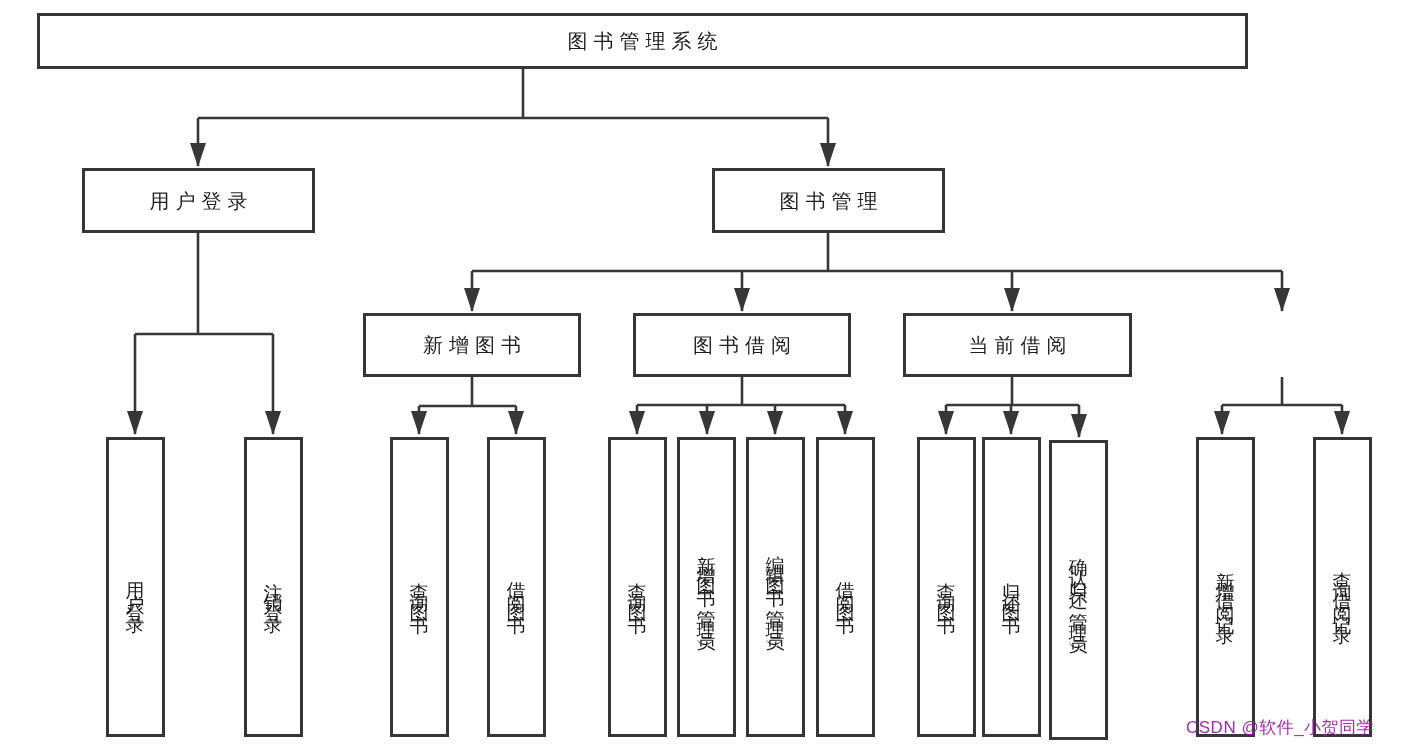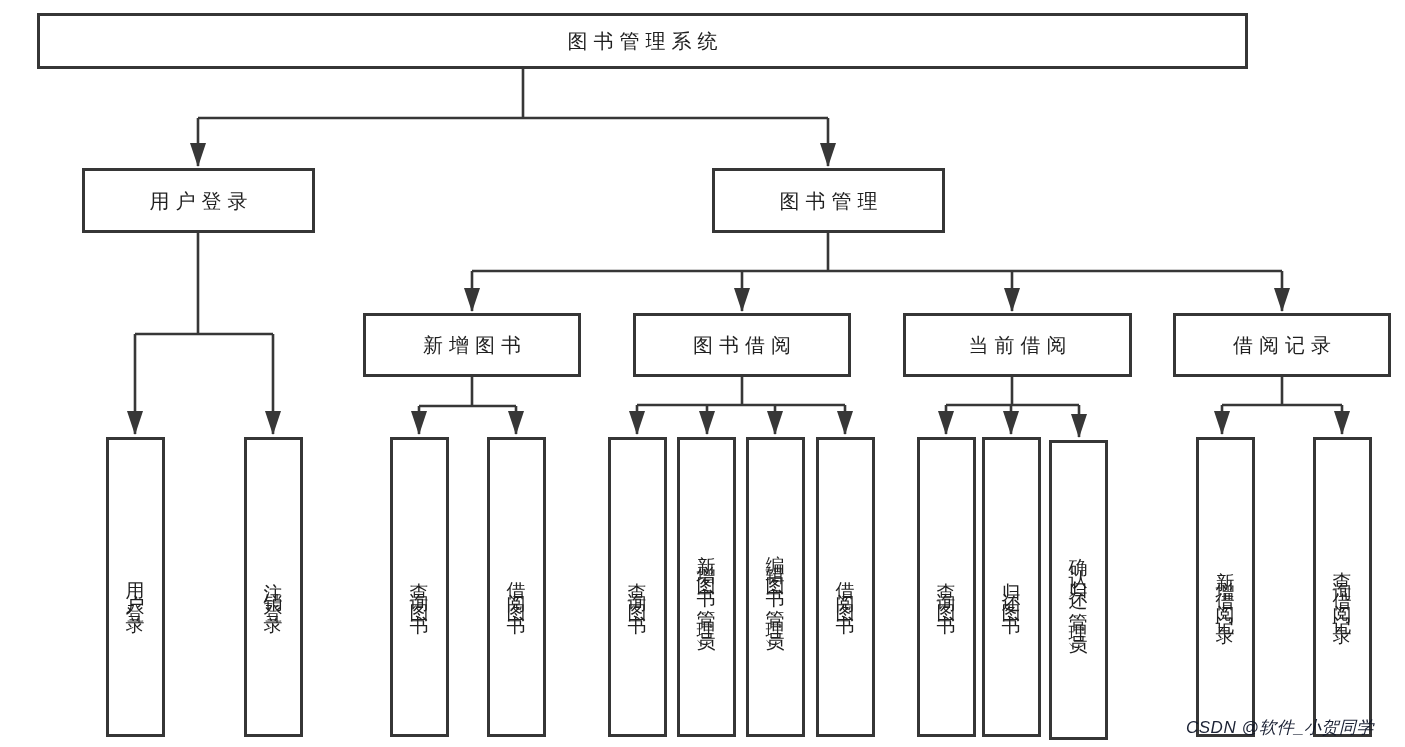--- a/index.html
+++ b/index.html
@@ -15,23 +15,22 @@
     line-height:1;
   }
   .hbox { font-size:20px; letter-spacing:6px; padding-left:6px; }
   .vbox {
     top:437px; width:59px; height:300px;
     writing-mode:vertical-rl; font-size:19px; letter-spacing:11px;
     padding-top:4px;
   }
   .watermark {
     position:absolute; left:1186px; top:716px; z-index:6;
-    font-size:17px; letter-spacing:0.5px; color:#0f172a; opacity:0.95;
+    font-size:17px; letter-spacing:0.5px; color:#a21caf; opacity:0.95;
     white-space:nowrap;
-    font-style:italic;
   }
 </style>
 </head>
 <body>
 
 <div class="stage">
 
   <svg class="wires" viewBox="0 0 1405 747" xmlns="http://www.w3.org/2000/svg">
     <defs>
       <marker id="ah" viewBox="0 0 24 16" refX="23" refY="8" markerWidth="24" markerHeight="16" markerUnits="userSpaceOnUse" orient="auto">
@@ -83,23 +82,20 @@
 
   <div class="node hbox" style="left:363px; top:313px; width:218px; height:64px;">
     <span>新增图书</span>
   </div>
   <div class="node hbox" style="left:633px; top:313px; width:218px; height:64px;">
     <span>图书借阅</span>
   </div>
   <div class="node hbox" style="left:903px; top:313px; width:229px; height:64px;">
     <span>当前借阅</span>
   </div>
-  <div class="node hbox" style="left:1173px; top:313px; width:218px; height:64px;">
-    <span>借阅记录</span>
-  </div>
 
   <div class="node vbox" style="left:106px;">
     <span>用户登录</span>
   </div>
   <div class="node vbox" style="left:244px;">
     <span>注销登录</span>
   </div>
 
   <div class="node vbox" style="left:390px;">
     <span>查询图书</span>

